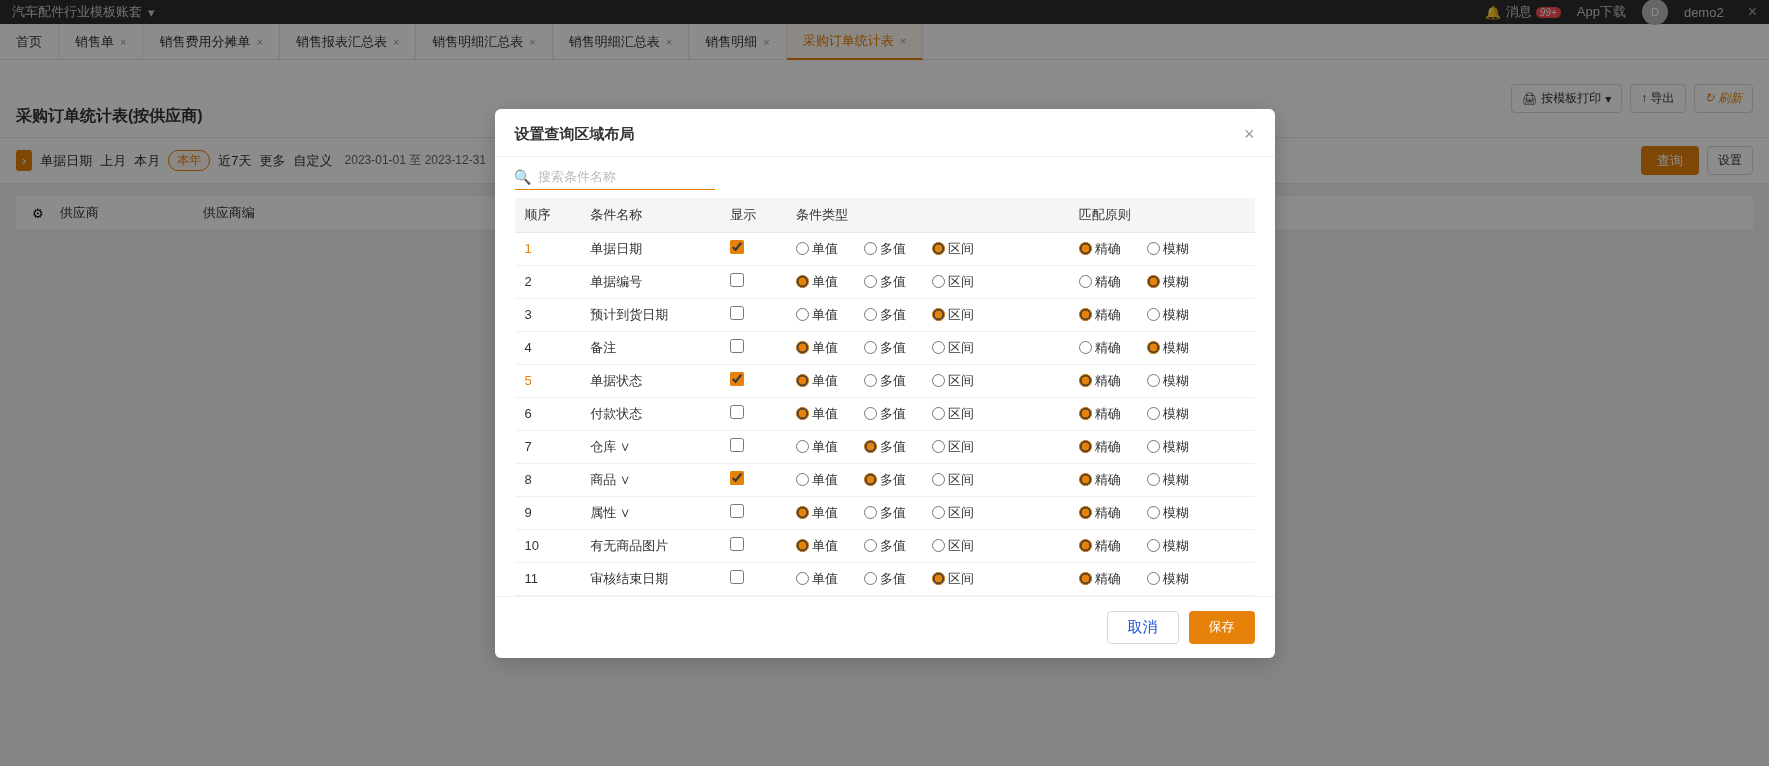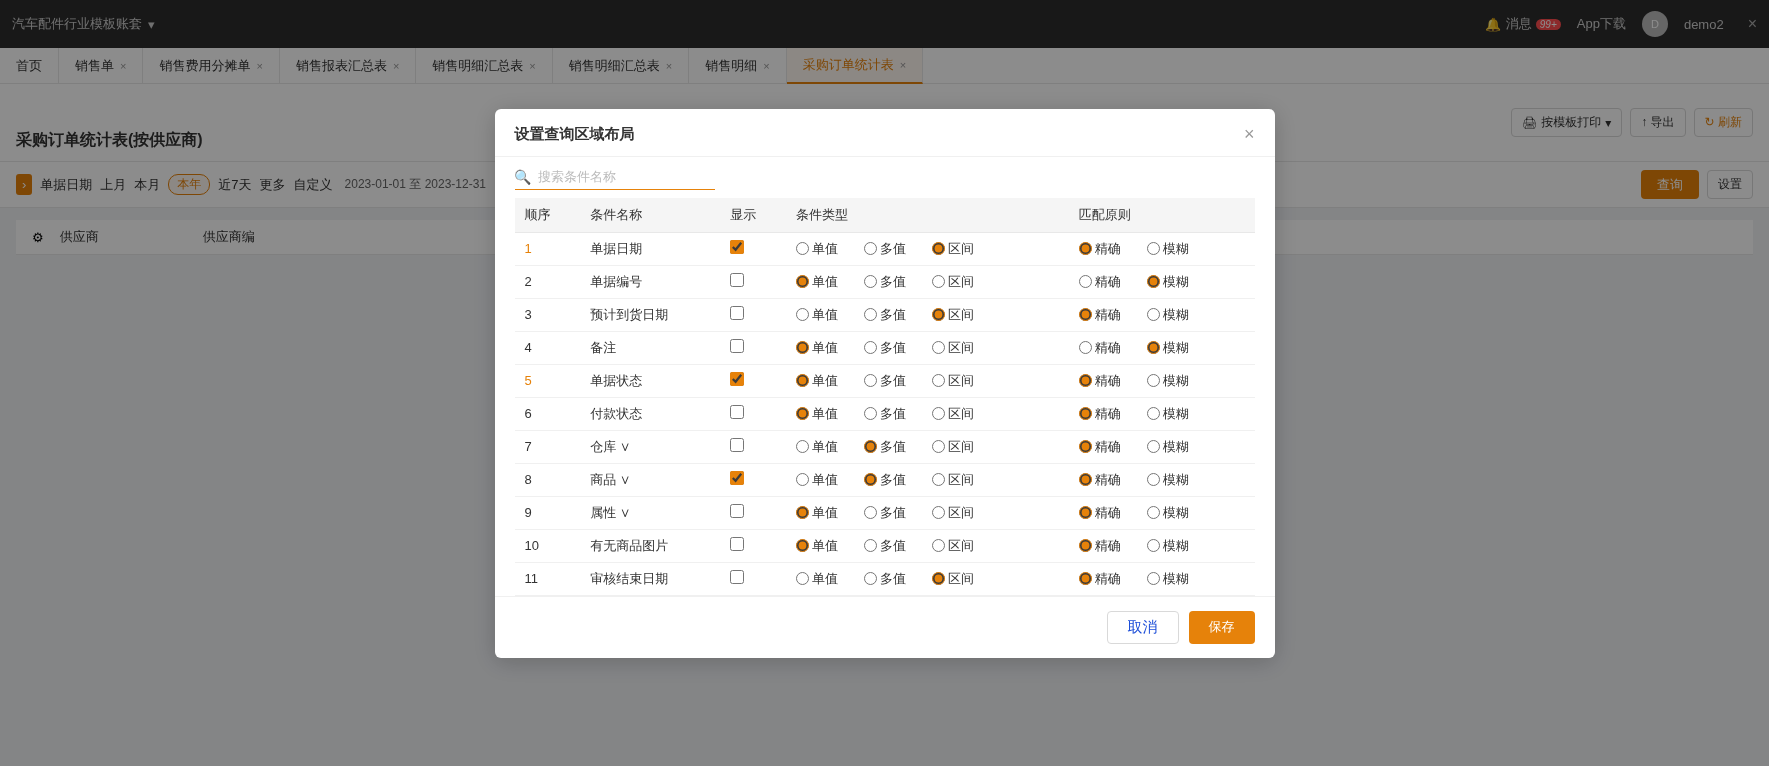--- a/index.html
+++ b/index.html
@@ -1,21 +1,21 @@
 <!DOCTYPE html>
 <html><head>
   <meta charset="utf-8">
   <style>
     * { box-sizing: border-box; margin: 0; padding: 0; }
     body { font-family: 'Microsoft YaHei', Arial, sans-serif; font-size: 13px; background: #f0f2f5; overflow: hidden; }
 
     
     .top-nav {
       background: #2d2d2d;
-      height: 48px;
+      height: 24px;
       display: flex;
       align-items: center;
       justify-content: space-between;
       padding: 0 12px;
       color: #ccc;
     }
     .top-nav-left { font-size: 13px; display: flex; align-items: center; gap: 6px; }
     .top-nav-right { display: flex; align-items: center; gap: 16px; font-size: 13px; }
     .top-nav-right .notif { display: flex; align-items: center; gap: 4px; }
     .badge { background: #ff4d4f; color: #fff; border-radius: 8px; padding: 0 4px; font-size: 10px; font-style: italic; }
@@ -55,21 +55,21 @@
       padding: 10px 16px;
       display: flex;
       align-items: center;
       justify-content: space-between;
       border-bottom: 1px solid #e8e8e8;
     }
     .page-title { font-size: 16px; font-weight: bold; color: #333; margin-top: 36px; }
     .header-actions { display: flex; align-items: center; gap: 8px; }
     .btn-print { background: #fff; border: 1px solid #d9d9d9; border-radius: 4px; padding: 5px 10px; cursor: pointer; font-size: 12px; color: #333; display: flex; align-items: center; gap: 4px; }
     .btn-export { background: #fff; border: 1px solid #d9d9d9; border-radius: 4px; padding: 5px 10px; cursor: pointer; font-size: 12px; color: #333; }
-    .btn-refresh { background: #fff; border: 1px solid #d9d9d9; border-radius: 4px; padding: 5px 10px; cursor: pointer; font-size: 12px; color: #e6820a; }
+    .btn-refresh { background: #fff; border: 1px solid #d9d9d9; border-radius: 4px; padding: 5px 10px; cursor: pointer; font-size: 12px; color: #e6820a; font-style: italic; }
     .btn-query { background: #e6820a; border: none; border-radius: 4px; padding: 5px 16px; cursor: pointer; font-size: 13px; color: #fff; }
     .btn-settings { background: #fff; border: 1px solid #d9d9d9; border-radius: 4px; padding: 5px 10px; cursor: pointer; font-size: 12px; color: #333; }
 
     
     .filter-bar {
       background: #fff;
       padding: 8px 16px;
       display: flex;
       align-items: center;
       gap: 8px;

